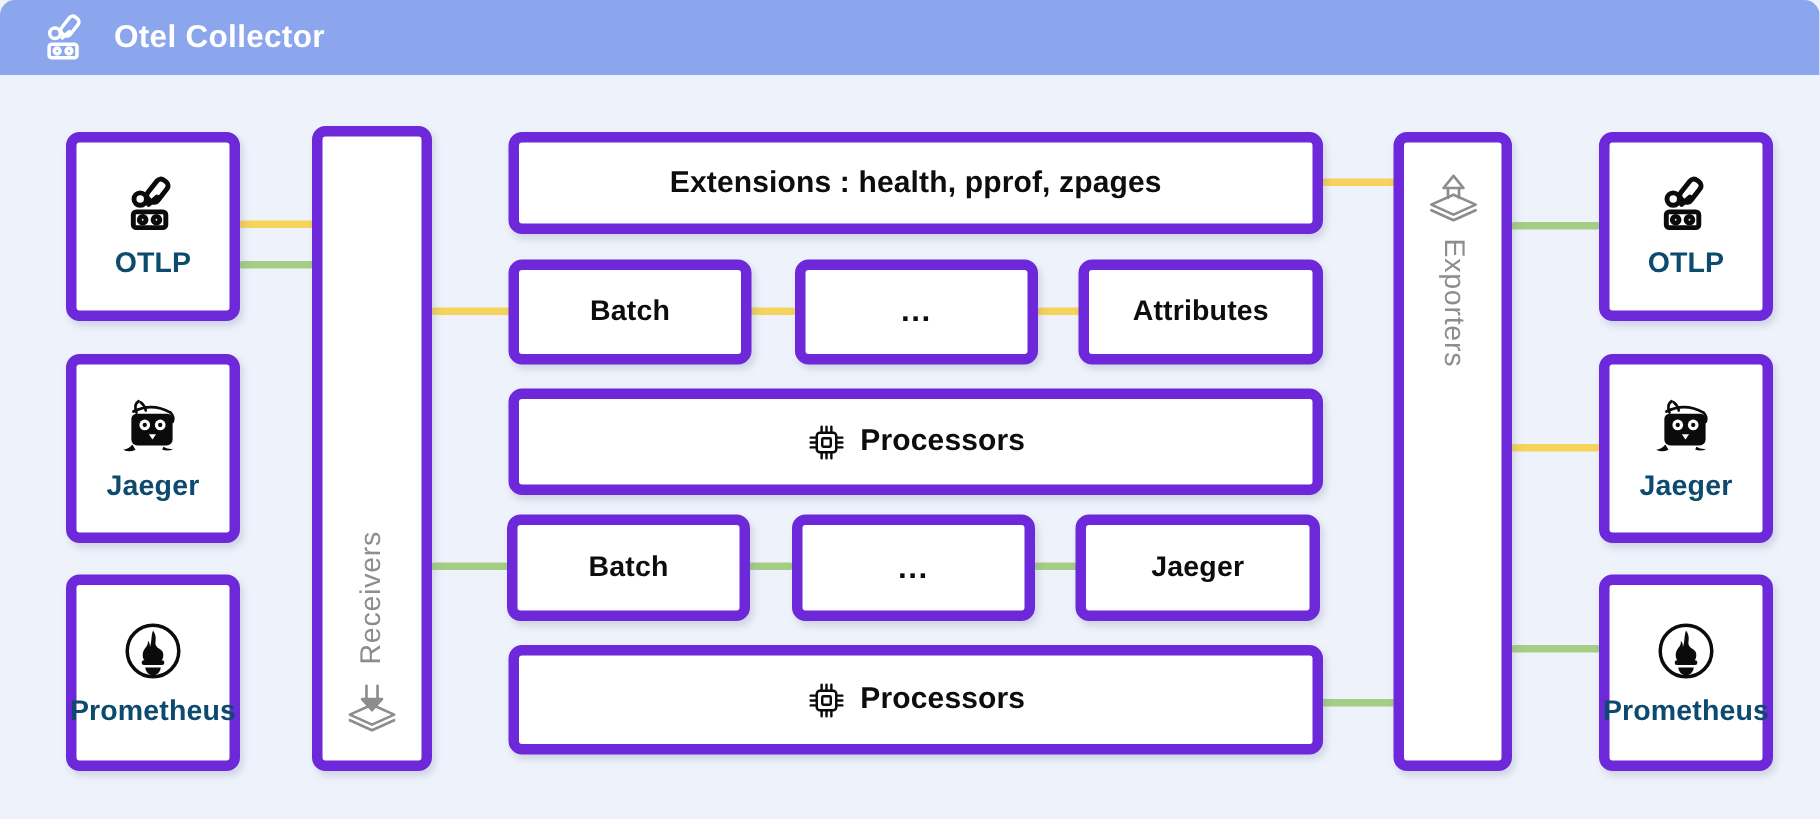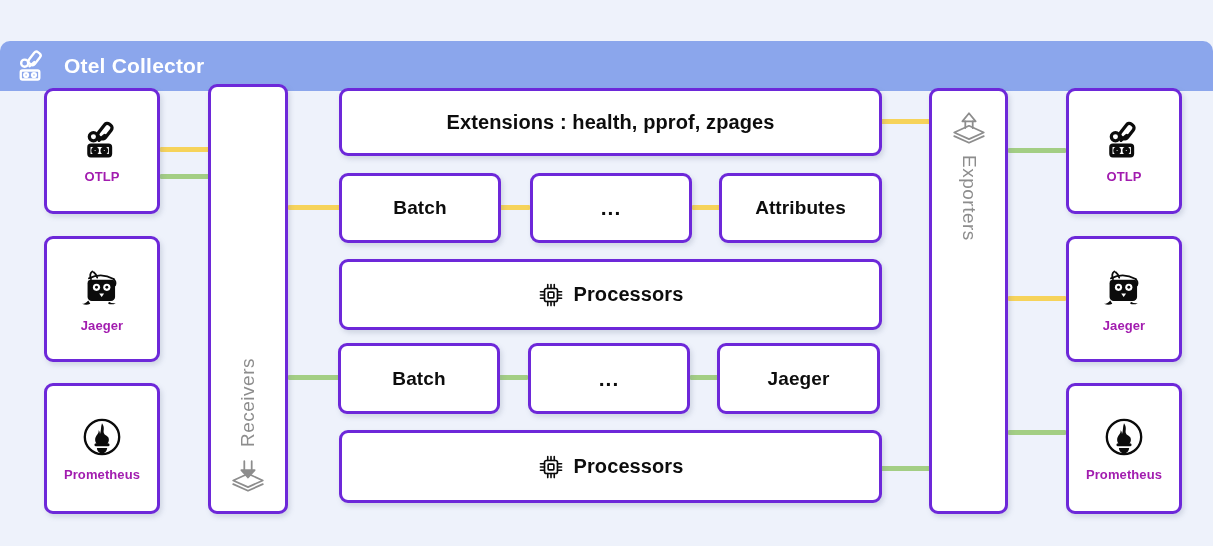--- a/index.html
+++ b/index.html
@@ -26,62 +26,61 @@
     left: 0;
     top: 0;
     width: 1213px;
     height: 50px;
     background: #8ba6ec;
     border-top-left-radius: 10px;
     border-top-right-radius: 10px;
     display: flex;
     align-items: center;
     box-sizing: border-box;
-    padding-left: 14px;
-    margin-top: 41px;
+    padding-left: 26px;
   }
   .header-logo {
     width: 36px;
     height: 36px;
     display: block;
     flex: 0 0 auto;
   }
   .header-title {
     color: #ffffff;
     font-size: 21px;
     font-weight: bold;
     margin-left: 14px;
     letter-spacing: 0.2px;
   }
 
   
   .card {
     position: absolute;
     background: #ffffff;
-    border: 3px solid #6d28d9;
+    border: 7px solid #6d28d9;
     border-radius: 9px;
     box-shadow: 2px 3px 5px rgba(120,130,160,0.26);
     box-sizing: border-box;
   }
 
   
   .endpoint {
     display: flex;
     flex-direction: column;
     align-items: center;
     justify-content: center;
   }
   .endpoint .glyph {
     display: block;
   }
   .endpoint .endpoint-label {
     margin-top: 8px;
-    font-size: 13px;
+    font-size: 19px;
     font-weight: bold;
-    color: #a21caf;
+    color: #0c4a6e;
     letter-spacing: 0.1px;
   }
 
   
   .vcol {
     display: flex;
     flex-direction: column;
     align-items: center;
   }
   .vcol-label {

